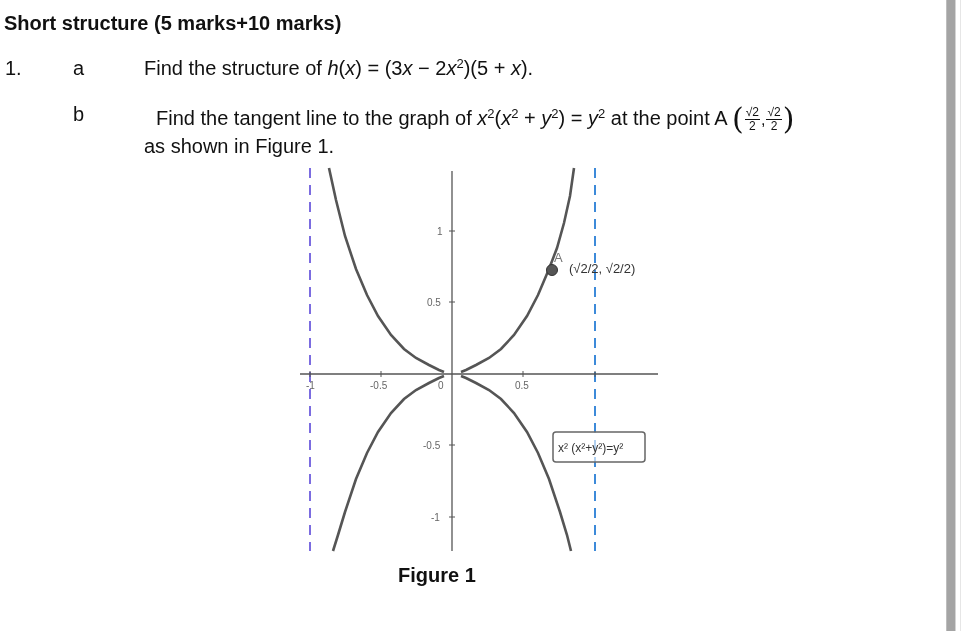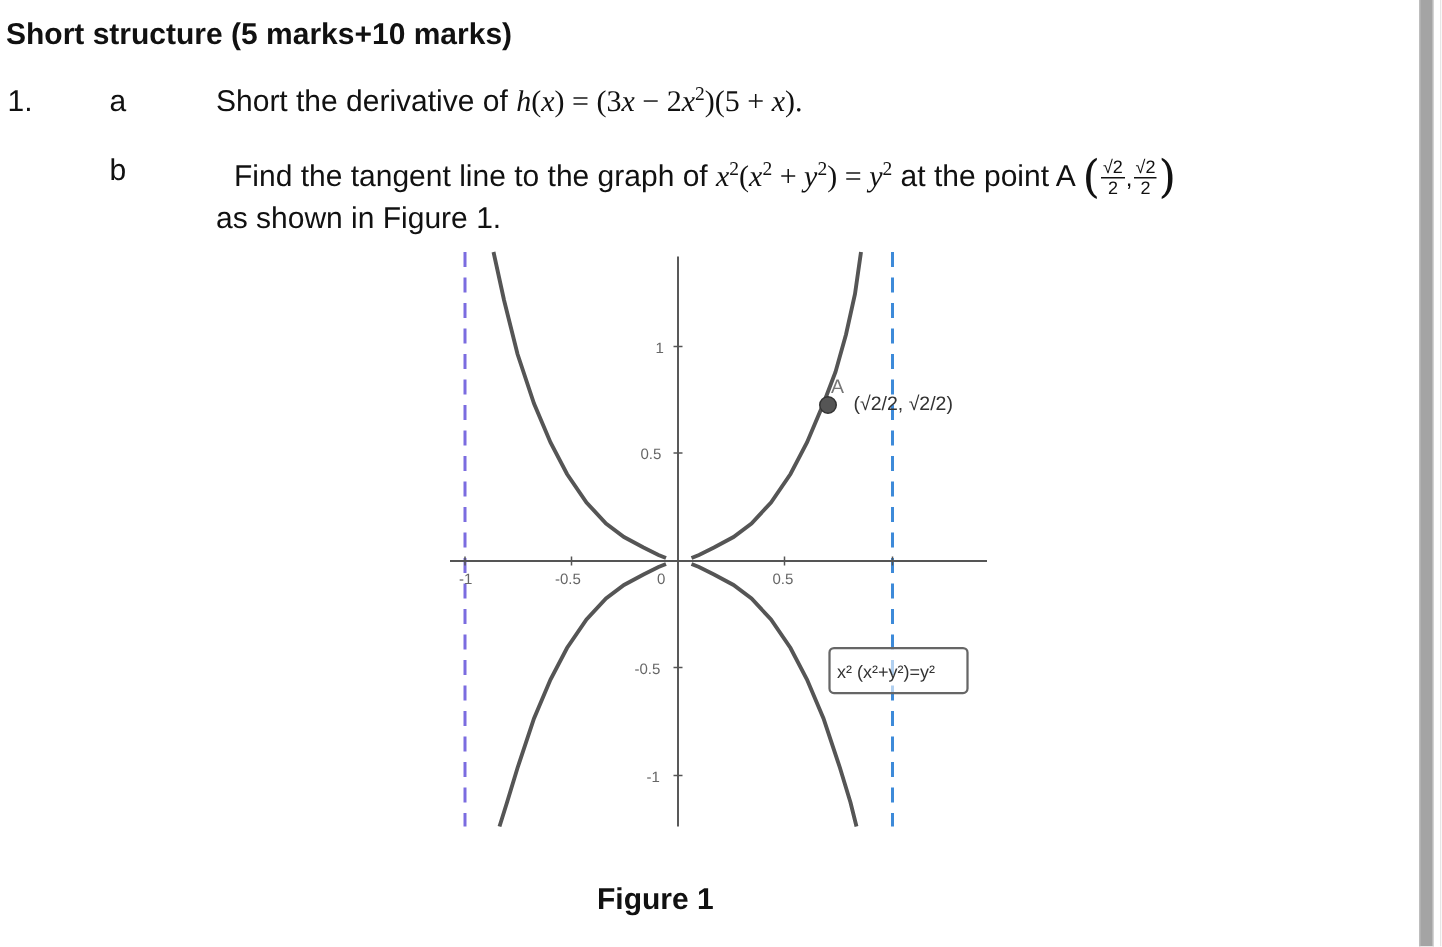--- a/index.html
+++ b/index.html
@@ -2,42 +2,42 @@
 <html><head>
 <meta charset="utf-8">
 <style>
   html, body { margin:0; padding:0; }
   body { width:961px; height:631px; background:#ffffff; position:relative; overflow:hidden;
          font-family:"Liberation Sans", sans-serif; color:#111; }
   .heading { position:absolute; left:4px; top:12px; font-size:20px; font-weight:bold; letter-spacing:0px; }
   .qnum { position:absolute; left:5px; top:57px; font-size:20px; }
   .sublabel { position:absolute; font-size:20px; }
   .qtext { position:absolute; font-size:20px; white-space:nowrap; }
-  .math { font-family:Liberation Serif, serif; font-style:normal; }
+  .math { font-family:Liberation Sans, sans-serif; font-style:normal; }
   .math i { font-style:italic; }
   sup { font-size:0.65em; vertical-align:0.55em; line-height:0; }
   .frac { display:inline-block; vertical-align:middle; text-align:center; font-size:12px; line-height:13px; margin:0 1px; }
   .frac .num { display:block; border-bottom:1px solid #111; padding:0 1px; }
   .frac .den { display:block; }
   .bigparen { font-size:30px; vertical-align:-4px; font-family:"DejaVu Serif", serif; font-weight:200; }
   .figure { position:absolute; left:298px; top:163px; width:370px; height:392px; }
-  .caption { position:absolute; left:398px; top:564px; font-size:20px; font-weight:bold;margin-top:25px; }
+  .caption { position:absolute; left:398px; top:564px; font-size:20px; font-weight:bold; }
   .scroll-track { position:absolute; left:946px; top:0; width:8px; height:631px; background:#a4a4a4; border-left:1px solid #bdbdbd; border-right:1px solid #d4d4d4; }
   .scroll-edge { position:absolute; left:960px; top:0; width:1px; height:631px; background:#e6e6e6; }
 </style>
 </head>
 <body>
 
 <div class="heading">Short structure (5 marks+10 marks)</div>
 
 <div class="qnum">1.</div>
 
 <div class="sublabel" style="left:73px; top:57px;">a</div>
 <div class="qtext" style="left:144px; top:57px;">
-  <span>Short the derivative of </span><span class="math"><i>h</i>(<i>x</i>) = (3<i>x</i> − 2<i>x</i><sup>2</sup>)(5 + <i>x</i>).</span>
+  <span>Find the structure of </span><span class="math"><i>h</i>(<i>x</i>) = (3<i>x</i> − 2<i>x</i><sup>2</sup>)(5 + <i>x</i>).</span>
 </div>
 
 <div class="sublabel" style="left:73px; top:103px;">b</div>
 <div class="qtext" style="left:156px; top:101px;">
   <span>Find the tangent line to the graph of </span><span class="math"><i>x</i><sup>2</sup>(<i>x</i><sup>2</sup> + <i>y</i><sup>2</sup>) = <i>y</i><sup>2</sup></span><span> at the point A </span><span class="bigparen">(</span><span class="frac"><span class="num">√2</span><span class="den">2</span></span><span style="font-size:16px;">,</span><span class="frac"><span class="num">√2</span><span class="den">2</span></span><span class="bigparen">)</span>
 </div>
 <div class="qtext" style="left:144px; top:135px;text-align:right;">as shown in Figure 1.</div>
 
 <div class="figure">
   <svg width="370" height="392" viewBox="0 0 370 392" xmlns="http://www.w3.org/2000/svg" font-family="Liberation Sans, sans-serif">

